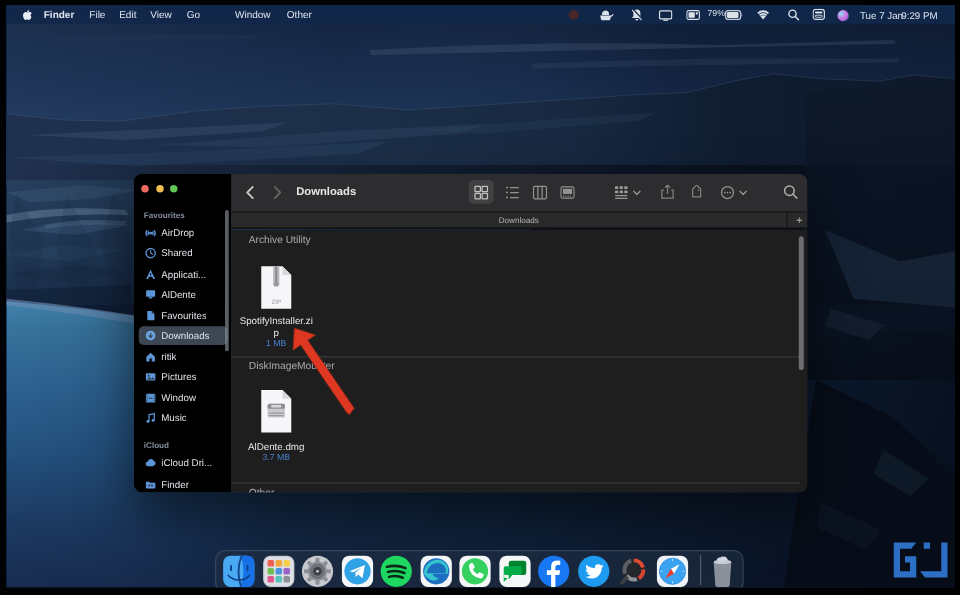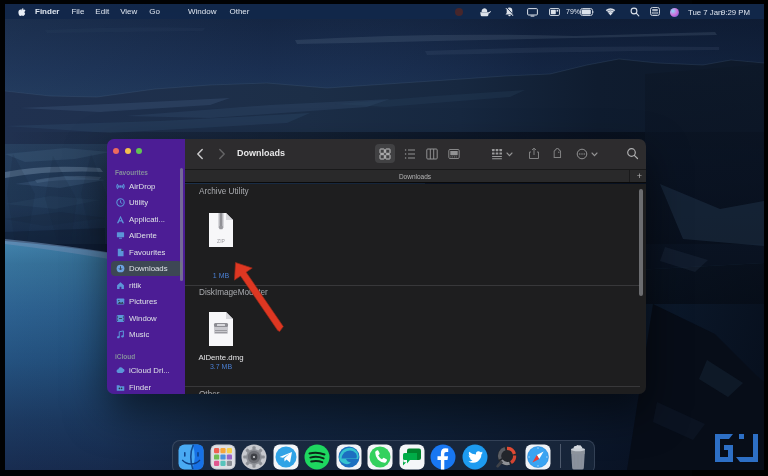--- a/index.html
+++ b/index.html
@@ -6,21 +6,21 @@
 html,body { width:768px; height:476px; background:#000; overflow:hidden; font-family:"Liberation Sans",sans-serif; }
 #stage { position:relative; width:692px; height:476px; background:#010203; }
 #desktop { position:absolute; left:5px; top:4px; width:759px; height:466px; overflow:hidden; background:#0e1c33; }
 #wall { position:absolute; left:0; top:0; width:759px; height:466px; }
 
 #menubar { position:absolute; left:0; top:0; width:759px; height:15px; background:rgba(18,40,74,0.96); display:flex; align-items:center; color:#dfe6f0; font-size:8px; }
 #menubar .left { display:flex; align-items:center; }
 #menubar .mi { margin-right:0; }
 
 #win { position:absolute; left:102px; top:135px; width:539px; height:255px; border-radius:7px; overflow:hidden; box-shadow:0 18px 40px rgba(0,0,0,0.55); }
-#sidebar { position:absolute; left:0; top:0; width:78px; height:255px; background:#4c1d95; }
+#sidebar { position:absolute; left:0; top:0; width:78px; height:255px; background:#000000; }
 #toolbar { position:absolute; left:78px; top:0; width:461px; height:30px; background:#2d2c2e; }
 #tabbar { position:absolute; left:78px; top:30px; width:461px; height:14px; background:#29292a; border-top:1px solid #19191a; border-bottom:1px solid #0a0a0a; }
 #content { position:absolute; left:78px; top:45px; width:461px; height:210px; background:#1e1e1f; }
 .trafficlights { position:absolute; left:6px; top:9px; display:flex; gap:5.6px; }
 .tl { width:6px; height:6px; border-radius:50%; }
 .sideheader { position:absolute; left:8px; color:#848d9c; font-size:6.5px; font-weight:bold; }
 .siderow { position:absolute; left:4px; width:71px; height:15px; display:flex; align-items:center; border-radius:4px; }
 .siderow .ic { width:9px; height:9px; margin-left:5px; margin-right:4px; flex:none; }
 .siderow .lbl { color:#dde1e6; font-size:7.8px; white-space:nowrap; overflow:hidden; }
 .tbicon { position:absolute; top:6px; color:#989899; }
@@ -201,21 +201,21 @@
               </g>
               <circle cx="5" cy="5" r="1.3" fill="#5b95d8"></circle>
             </svg>
             <span class="lbl">AirDrop</span>
           </div>
         <div class="siderow" style="top:56px">
             <svg class="ic" viewBox="0 0 10 10">
               <circle cx="5" cy="5" r="4.1" fill="none" stroke="#5b95d8" stroke-width="1.2"></circle>
               <path d="M5 2.5 L5 5.1 L7 6.2" stroke="#5b95d8" stroke-width="1" fill="none"></path>
             </svg>
-            <span class="lbl">Utility</span>
+            <span class="lbl">Shared</span>
           </div>
         <div class="siderow" style="top:72.5px">
             <svg class="ic" viewBox="0 0 10 10">
               <path d="M5 0.8 L9 9.2 L7.3 9.2 L6.4 7.2 L3.6 7.2 L2.7 9.2 L1 9.2 Z M5 3.4 L4.2 5.8 L5.8 5.8 Z" fill="#5b95d8"></path>
             </svg>
             <span class="lbl">Applicati...</span>
           </div>
         <div class="siderow" style="top:89px">
             <svg class="ic" viewBox="0 0 10 10">
               <path d="M1 2 Q1 1.4 1.6 1.4 L8.4 1.4 Q9 1.4 9 2 L9 6.4 Q9 7 8.4 7 L1.6 7 Q1 7 1 6.4 Z" fill="#5b95d8"></path>
@@ -390,20 +390,21 @@
       <div id="content" style="z-index:1">
         <div class="seclabel" style="left:14px; top:3px">Archive Utility</div>
         <svg style="position:absolute; left:23px; top:27.5px" width="26" height="36" viewBox="0 0 26 36">
           <path d="M1 1 L18 1 L25 8 L25 35 L1 35 Z" fill="#f7f7f9"></path>
           <path d="M18 1 L18 8 L25 8 Z" fill="#d8d8dc"></path>
           <rect x="10.5" y="1" width="5" height="15" fill="#b8b8bd"></rect>
           <rect x="12.2" y="1" width="1.6" height="13" fill="#88888d"></rect>
           <rect x="11.2" y="14" width="3.6" height="3.2" rx="0.6" fill="#98989d"></rect>
           <text x="13" y="31" font-size="5" fill="#9a9a9f" text-anchor="middle" font-family="Liberation Sans">ZIP</text>
         </svg>
+        <div class="filelabel" style="left:0px; top:67.5px; width:72px;">SpotifyInstaller.zi<br>p</div>
         <div class="sizelabel" style="left:0px; top:88px; width:72px;">1 MB</div>
         <div class="divider" style="top:101px"></div>
         <div class="seclabel" style="left:14px; top:103.5px">DiskImageMounter</div>
         <svg style="position:absolute; left:23px; top:127px" width="26" height="36" viewBox="0 0 26 36">
           <path d="M1 1 L18 1 L25 8 L25 35 L1 35 Z" fill="#f7f7f9"></path>
           <path d="M18 1 L18 8 L25 8 Z" fill="#d8d8dc"></path>
           <g>
             <rect x="6" y="12" width="14" height="11" rx="1.5" fill="#c9c9ce"></rect>
             <rect x="6" y="12" width="14" height="4" rx="1.5" fill="#8e8e94"></rect>
             <rect x="9" y="13" width="8" height="2" rx="0.5" fill="#d8d8dc"></rect>

